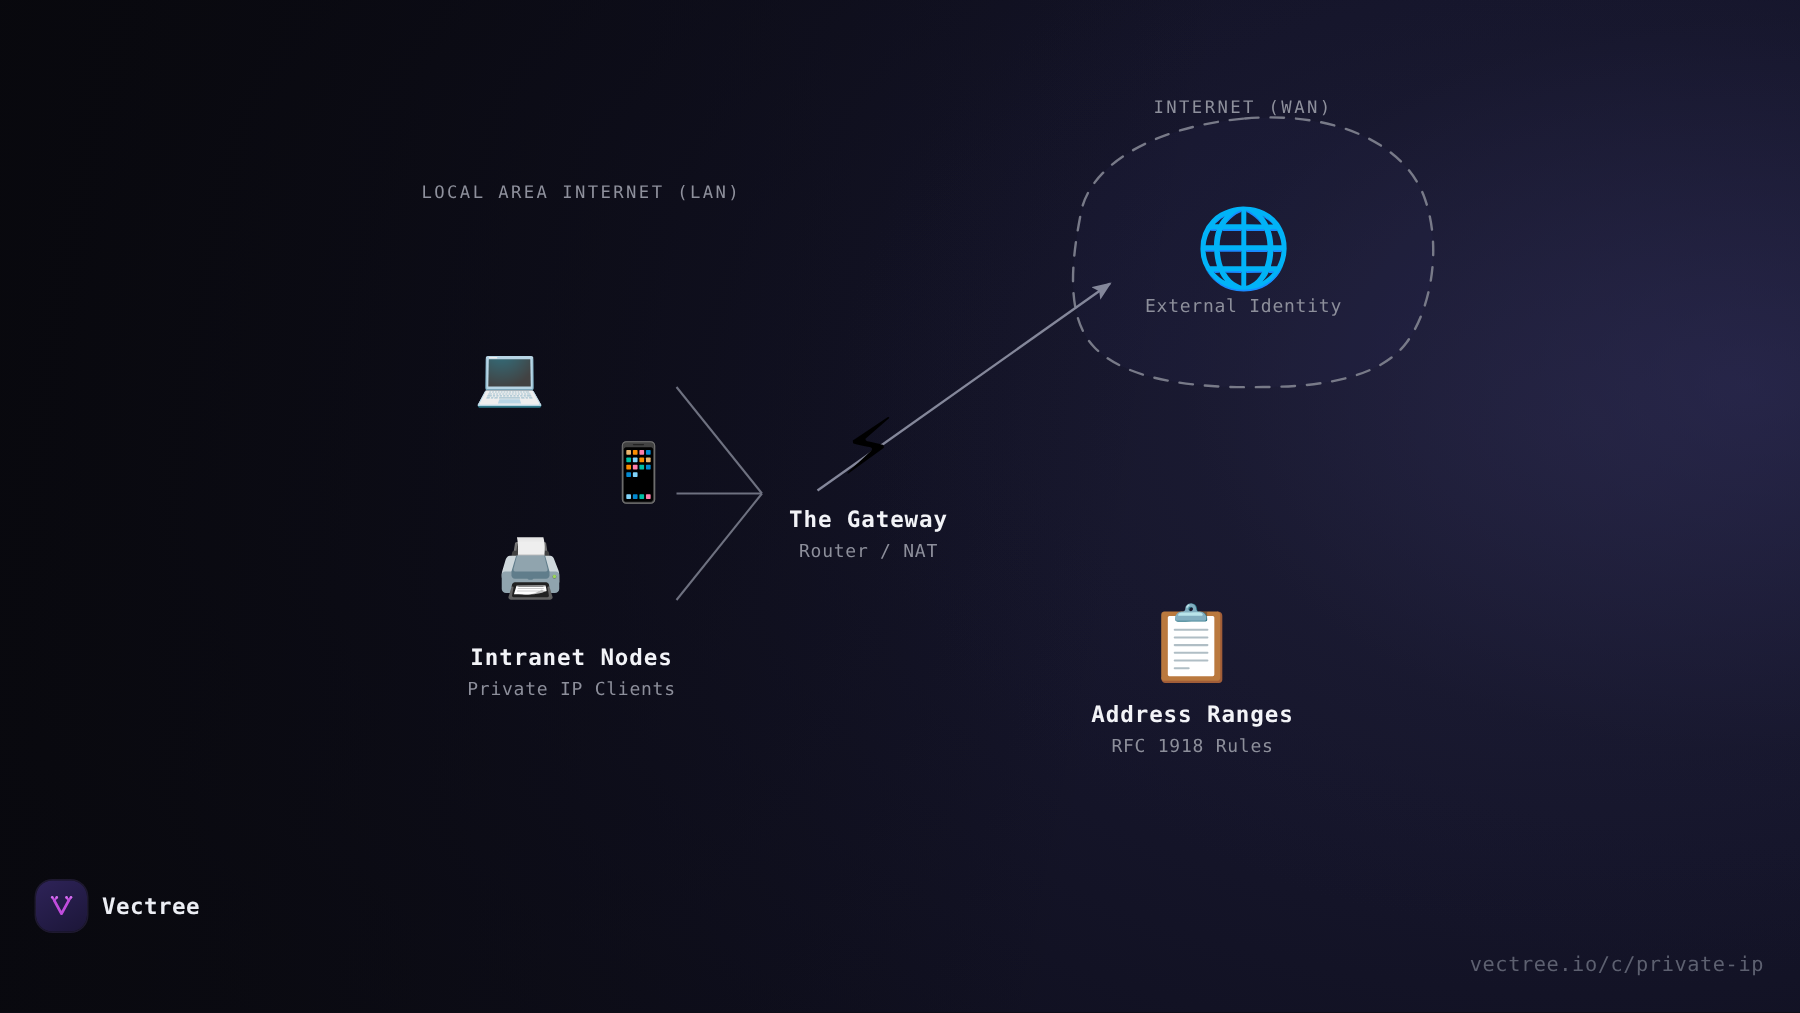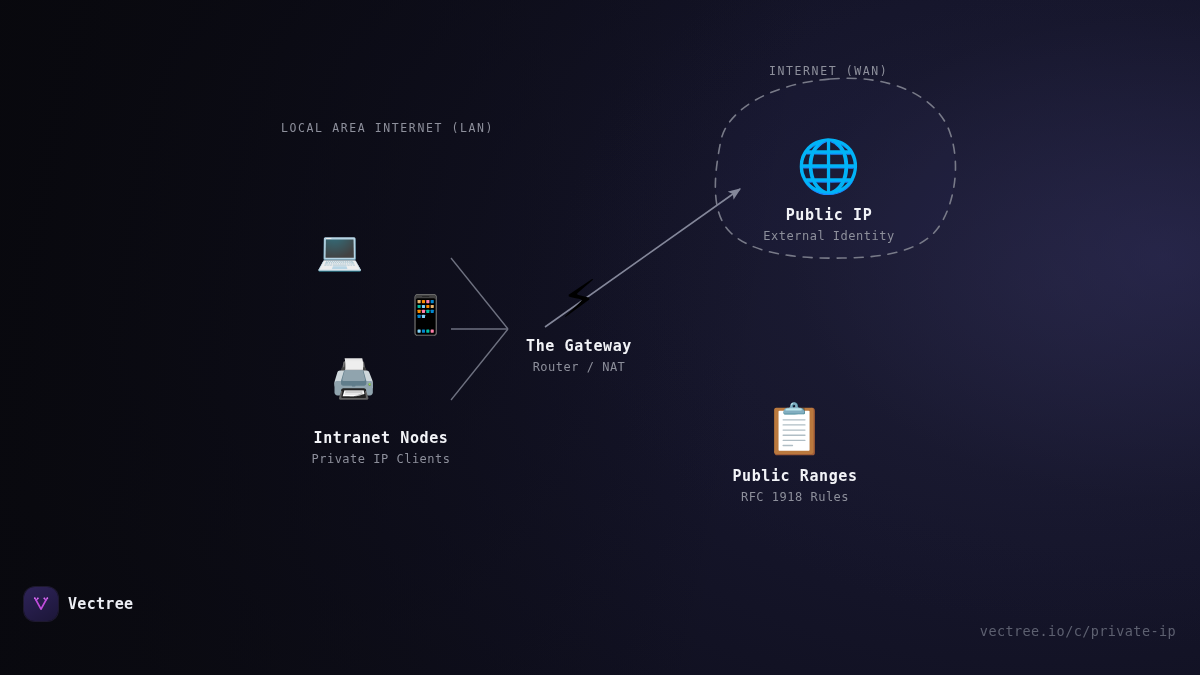--- a/index.html
+++ b/index.html
@@ -103,21 +103,21 @@
   }
   #brand-name {
     font-size:15px; font-weight:bold; color:#eceef4; letter-spacing:0.3px;
   }
   #page-title {
     position:absolute; left:24px; top:59px;
     font-size:38px; font-weight:bold; color:#ffffff;
     letter-spacing:1.2px; line-height:1;
   }
   #footer-url {
-    position:absolute; right:24px; bottom:36px;
+    position:absolute; right:24px; bottom:24px;
     font-size:13.5px; color:#5d6070; letter-spacing:0.4px;margin-left:28px;
   }
 </style>
 </head>
 <body>
 
 <div id="bg-base"></div>
 <div id="bg-tint"></div>
 
 <div id="stage">
@@ -160,27 +160,26 @@
   </div>
 
   <div class="node" id="node-gateway">
     <span class="node-glyph">⚡</span>
     <div class="node-title">The Gateway</div>
     <div class="node-sub">Router / NAT</div>
   </div>
 
   <div class="node" id="node-public-ip">
     <span class="node-glyph">🌐</span>
-    <div class="node-title">Public IP</div>
     <div class="node-sub">External Identity</div>
   </div>
 
   <div class="node" id="node-address-ranges">
     <span class="node-glyph">📋</span>
-    <div class="node-title">Public Ranges</div>
+    <div class="node-title">Address Ranges</div>
     <div class="node-sub">RFC 1918 Rules</div>
   </div>
 
 </div>
 
 <div id="footer">
 
   <div id="brand-row">
     <div id="brand-logo">
       <svg width="20" height="20" viewBox="0 0 24 24" xmlns="http://www.w3.org/2000/svg">

